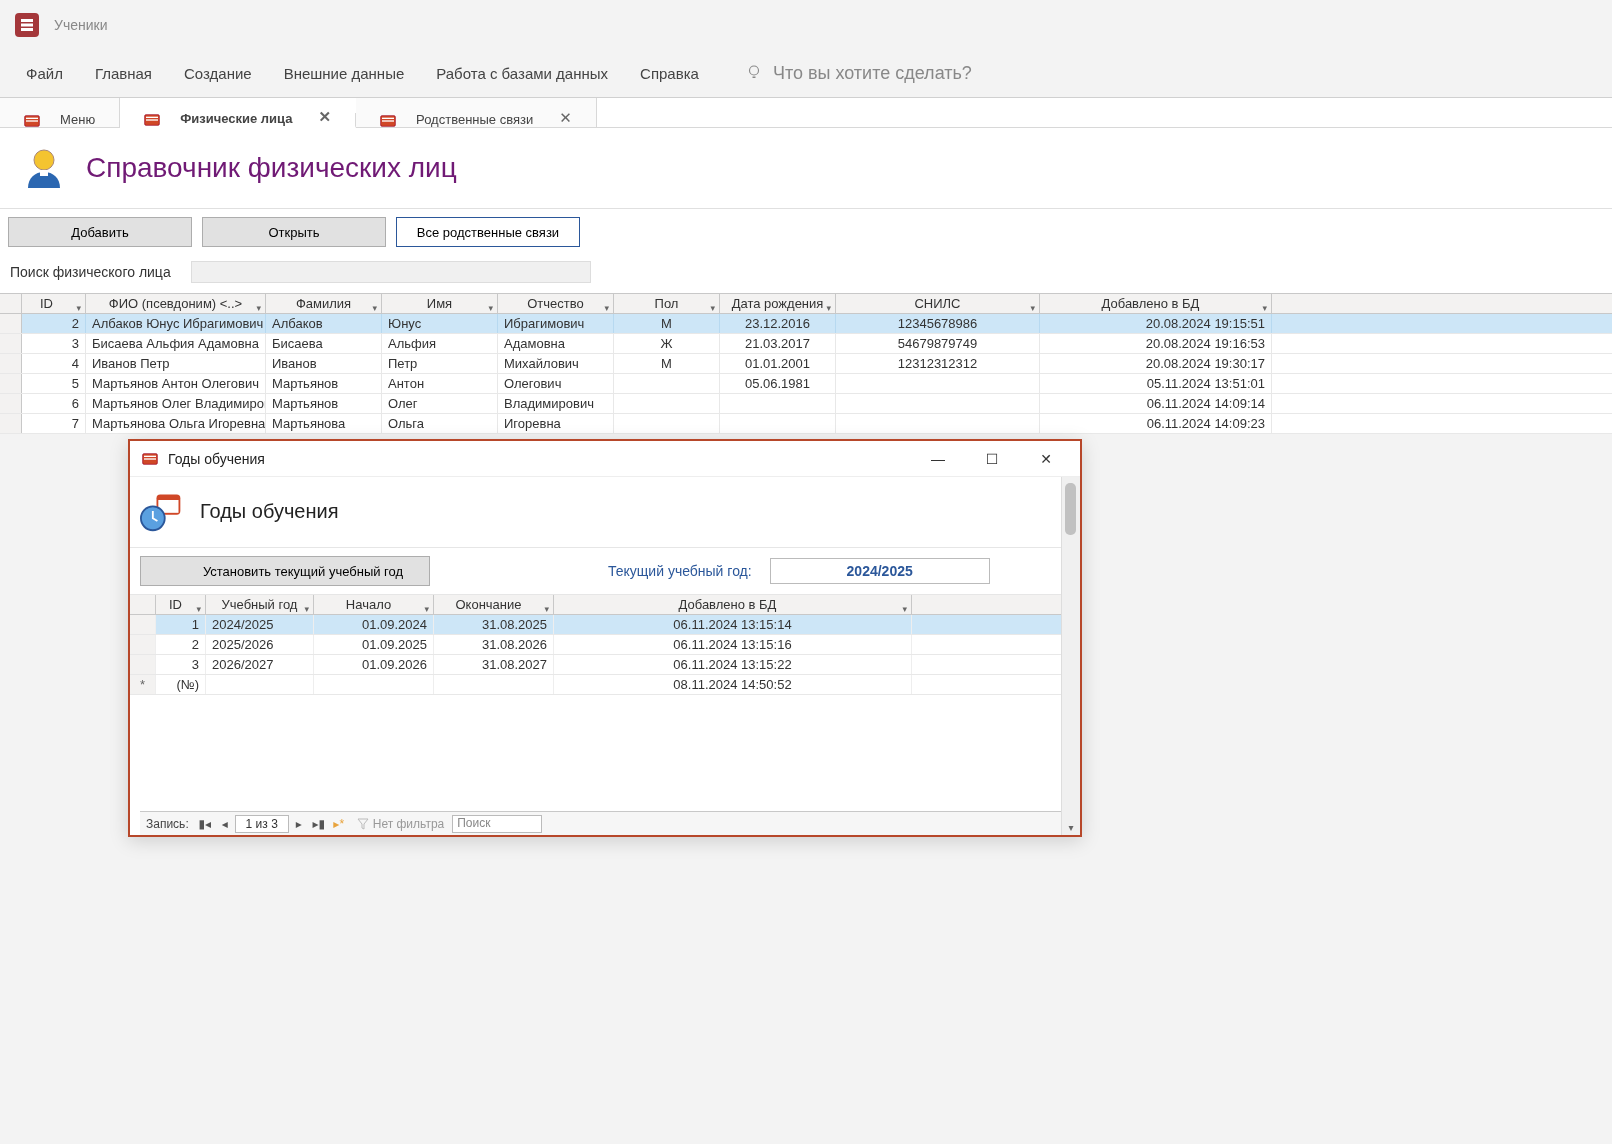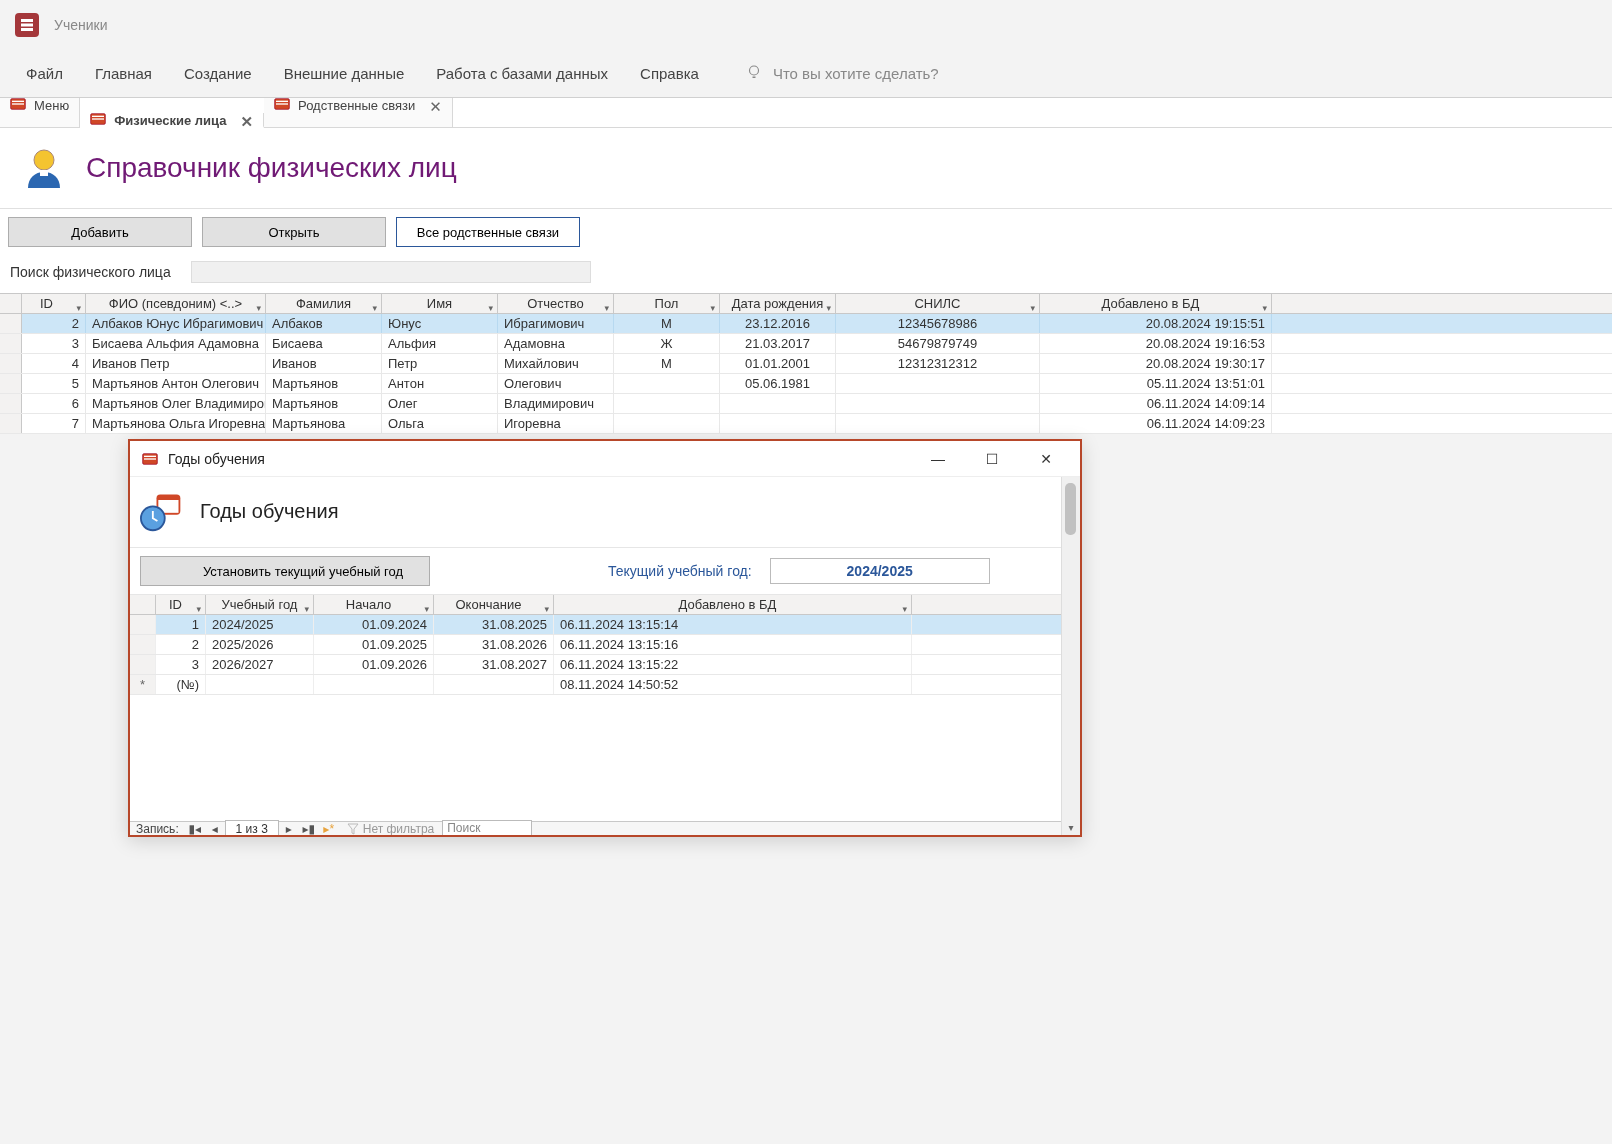--- a/index.html
+++ b/index.html
@@ -46,33 +46,33 @@
     padding: 10px 16px;
     color: #444;
     font-size: 15px;
     cursor: pointer;
   }
   .menu-search {
     display: flex; align-items: center; gap: 10px;
     margin-left: 30px;
     color: #888;
   }
-  .menu-search .q { font-size: 15px; }
+  .menu-search .q { font-size: 18px; }
 
   
   .tabsrow {
     height: 30px;
     background: #fff;
     display: flex;
     align-items: stretch;
     border-bottom: 1px solid #d8d8d8;
   }
   .doc-tab {
-    display: flex; align-items: flex-start; gap: 8px;
-    padding: 0 10px;
+    display: flex; align-items: flex-end; gap: 20px;
+    padding: 0 24px;
     border-right: 1px solid #d8d8d8;
     font-size: 13px;
     color: #444;
     background: #fafafa;
     cursor: pointer;
   }
   .doc-tab.active {
     background: #fff;
     font-weight: 600;
     border-bottom: 2px solid #fff;
@@ -244,27 +244,28 @@
   .pgrid-h .c { border-right:1px solid #c8c8c8; position:relative; text-align:center; cursor:pointer;}
   .pgrid-h .c .dd{ position:absolute; right:4px; top:4px; font-size:9px; color:#666;}
   .pgrid-r { border-bottom:1px solid #e8e8e8;}
   .pgrid-r .c { border-right:1px solid #eee; padding:0 6px; overflow:hidden; white-space:nowrap;}
   .pgrid-r.sel{ background:#cde6f7;}
   .pg-rowhdr{ width:26px; flex:0 0 26px; background:#f3f2f1; border-right:1px solid #c8c8c8; text-align:center; color:#666;}
   .pg-id { width:50px; flex:0 0 50px; text-align:right; padding-right:10px;}
   .pg-year { width:108px; flex:0 0 108px;}
   .pg-start { width:120px; flex:0 0 120px; text-align:right; padding-right:10px;}
   .pg-end { width:120px; flex:0 0 120px; text-align:right; padding-right:10px;}
-  .pg-added { width:358px; flex:0 0 358px; text-align:left; padding-right:10px;}
+  .pg-added { width:358px; flex:0 0 358px; text-align:center; padding-right:10px;}
 
   
   .recnav {
-    height:14px; border-top:1px solid #c8c8c8;
+    height:24px; border-top:1px solid #c8c8c8;
     display:flex; align-items:center; font-size:12px;
     background:#f6f6f6;
+    margin-left:10px;
   }
   .recnav .lab{ padding:0 6px; color:#444;}
   .recnav .nbtn{ width:20px; text-align:center; color:#555; cursor:pointer;}
   .recnav .pos{ width:54px; border:1px solid #bbb; background:#fff; text-align:center; height:18px; line-height:16px;}
   .recnav .filt{ color:#999; padding:0 8px; display:flex; align-items:center; gap:4px;}
   .recnav .sfield{ width:90px; height:18px; border:1px solid #bbb; background:#fff; padding:0 4px; color:#888;}
 </style>
 </head>
 <body>
 

